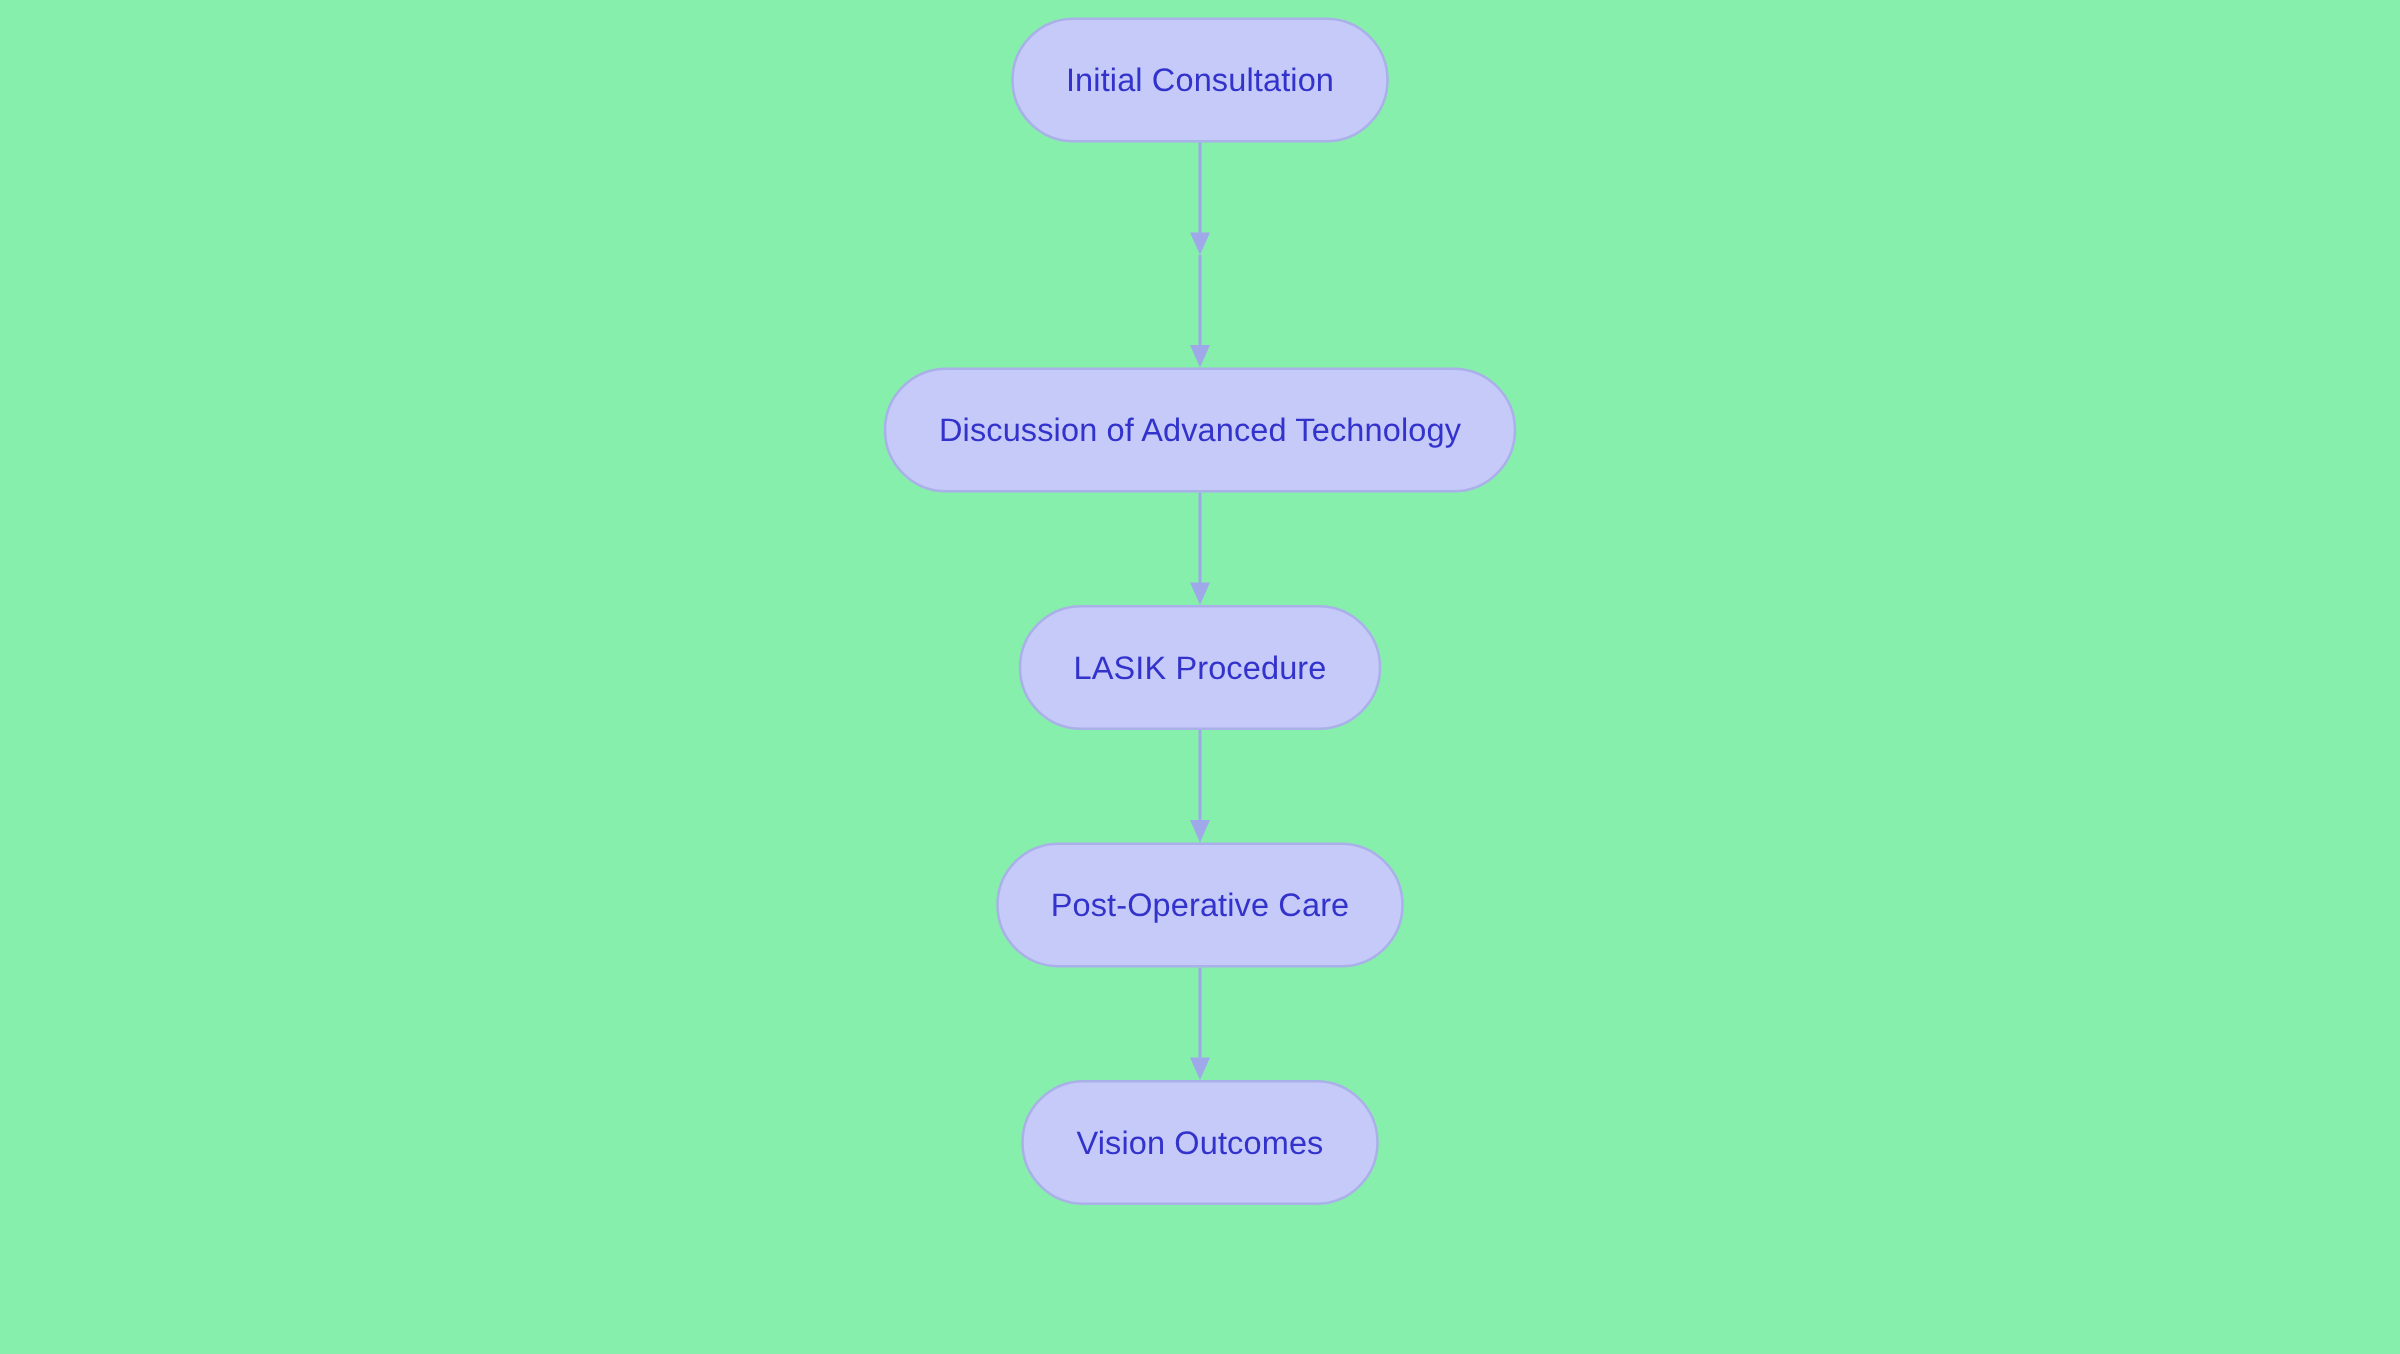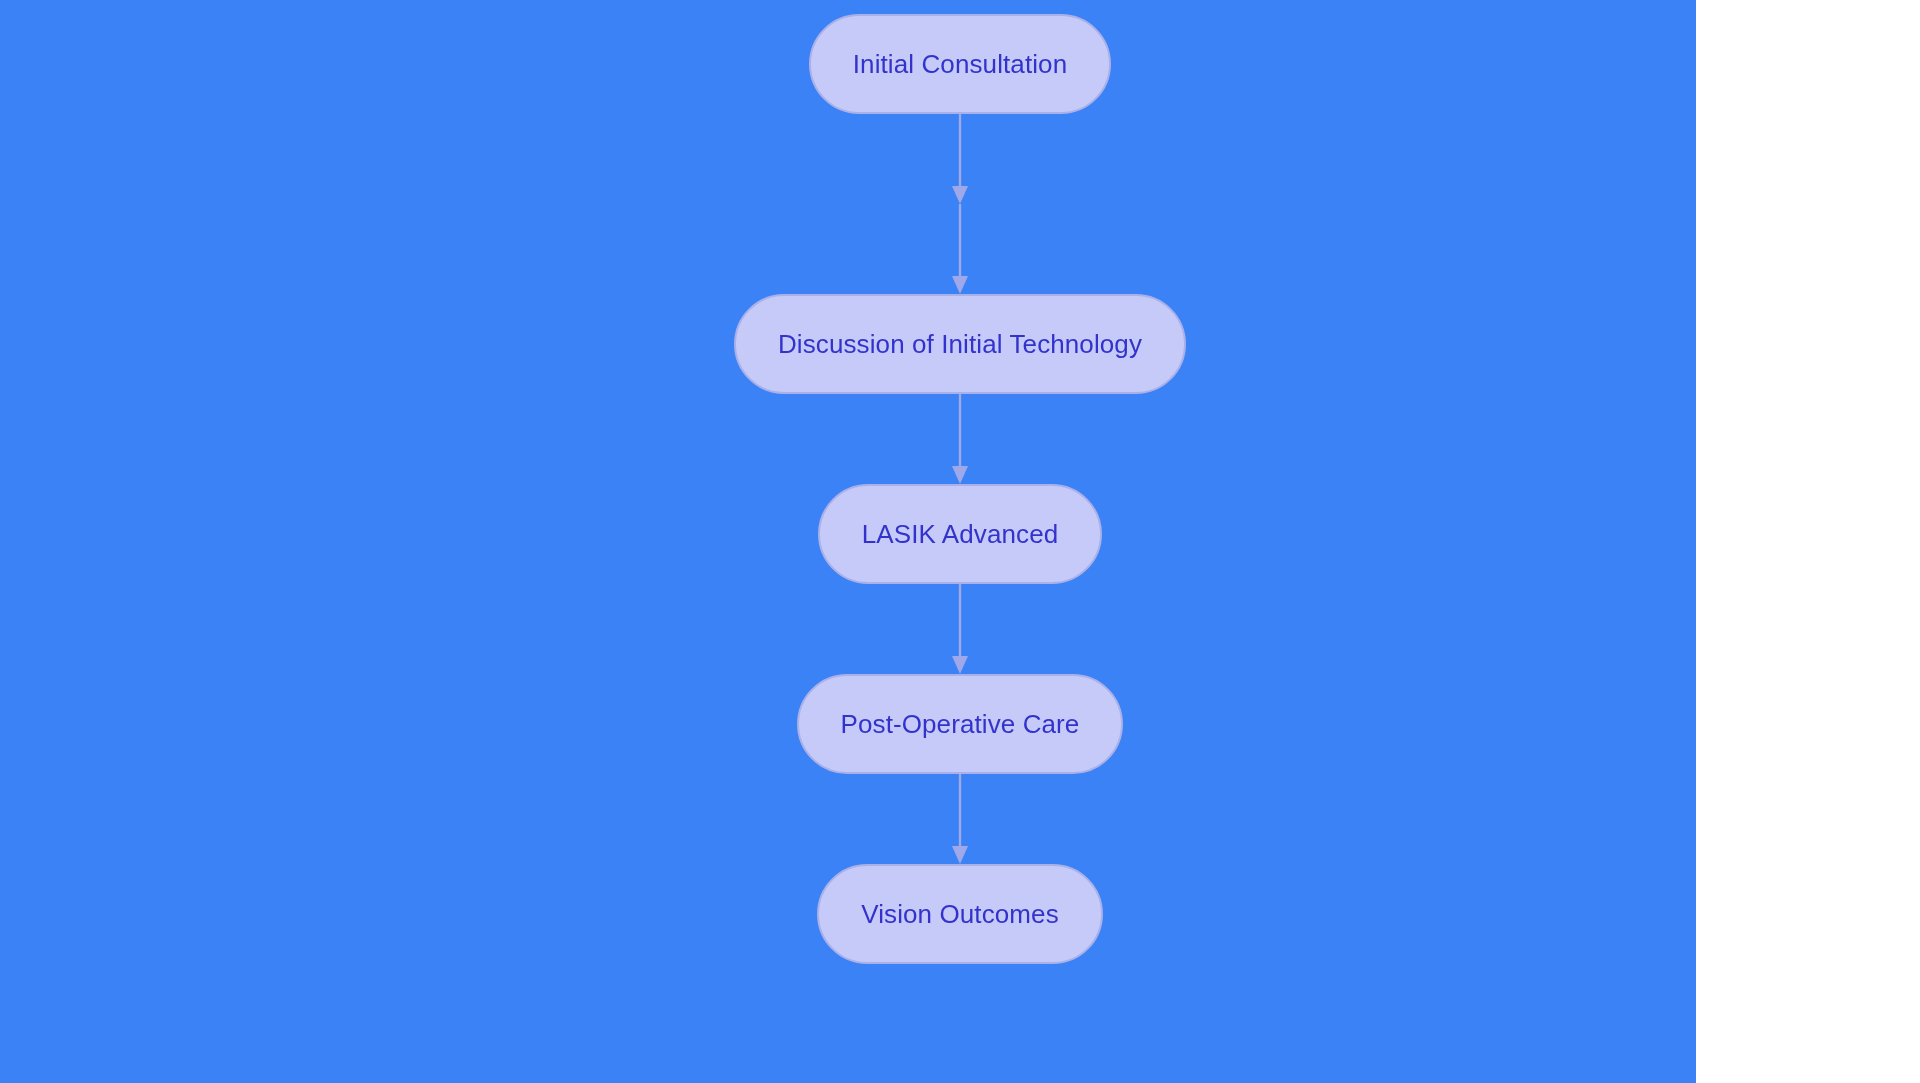--- a/index.html
+++ b/index.html
@@ -9,23 +9,23 @@
     background: #ffffff;
   }
   body {
     width: 1920px;
     height: 1083px;
     overflow: hidden;
     font-family: "Liberation Sans", sans-serif;
   }
   .canvas {
     position: relative;
-    width: 1696px;
+    width: 1920px;
     height: 1083px;
-    background: #3b82f6;
+    background: #86efac;
   }
   .flow {
     position: absolute;
     left: 0;
     top: 0;
     width: 1920px;
     height: 1083px;
     display: flex;
     flex-direction: column;
     align-items: center;
@@ -92,32 +92,32 @@
 
 
     <div class="connector">
       <svg class="conn-svg" viewBox="0 0 30 90" xmlns="http://www.w3.org/2000/svg">
         <line x1="15" y1="0" x2="15" y2="78" stroke="#9fa8e8" stroke-width="2.4"></line>
         <polygon points="15,90 7,72 23,72" fill="#9fa8e8"></polygon>
       </svg>
     </div>
 
     <div class="node">
-      <span class="node-label">Discussion of Initial Technology</span>
+      <span class="node-label">Discussion of Advanced Technology</span>
     </div>
 
     <div class="connector">
       <svg class="conn-svg" viewBox="0 0 30 90" xmlns="http://www.w3.org/2000/svg">
         <line x1="15" y1="0" x2="15" y2="78" stroke="#9fa8e8" stroke-width="2.4"></line>
         <polygon points="15,90 7,72 23,72" fill="#9fa8e8"></polygon>
       </svg>
     </div>
 
     <div class="node">
-      <span class="node-label">LASIK Advanced</span>
+      <span class="node-label">LASIK Procedure</span>
     </div>
 
     <div class="connector">
       <svg class="conn-svg" viewBox="0 0 30 90" xmlns="http://www.w3.org/2000/svg">
         <line x1="15" y1="0" x2="15" y2="78" stroke="#9fa8e8" stroke-width="2.4"></line>
         <polygon points="15,90 7,72 23,72" fill="#9fa8e8"></polygon>
       </svg>
     </div>
 
     <div class="node">

